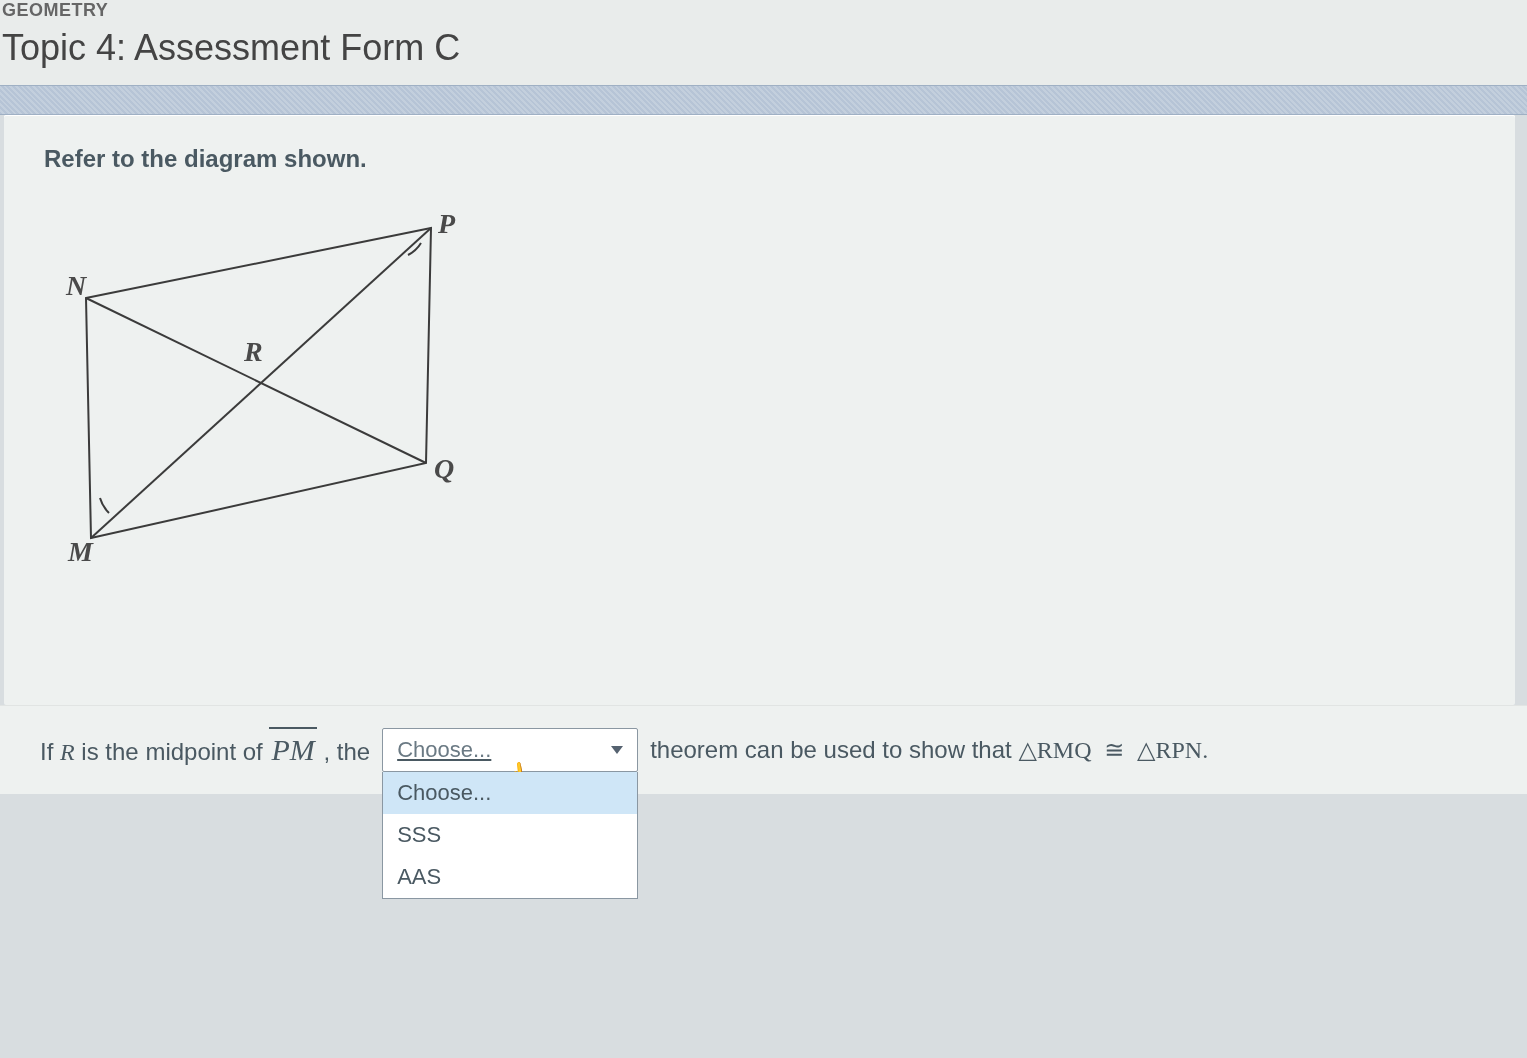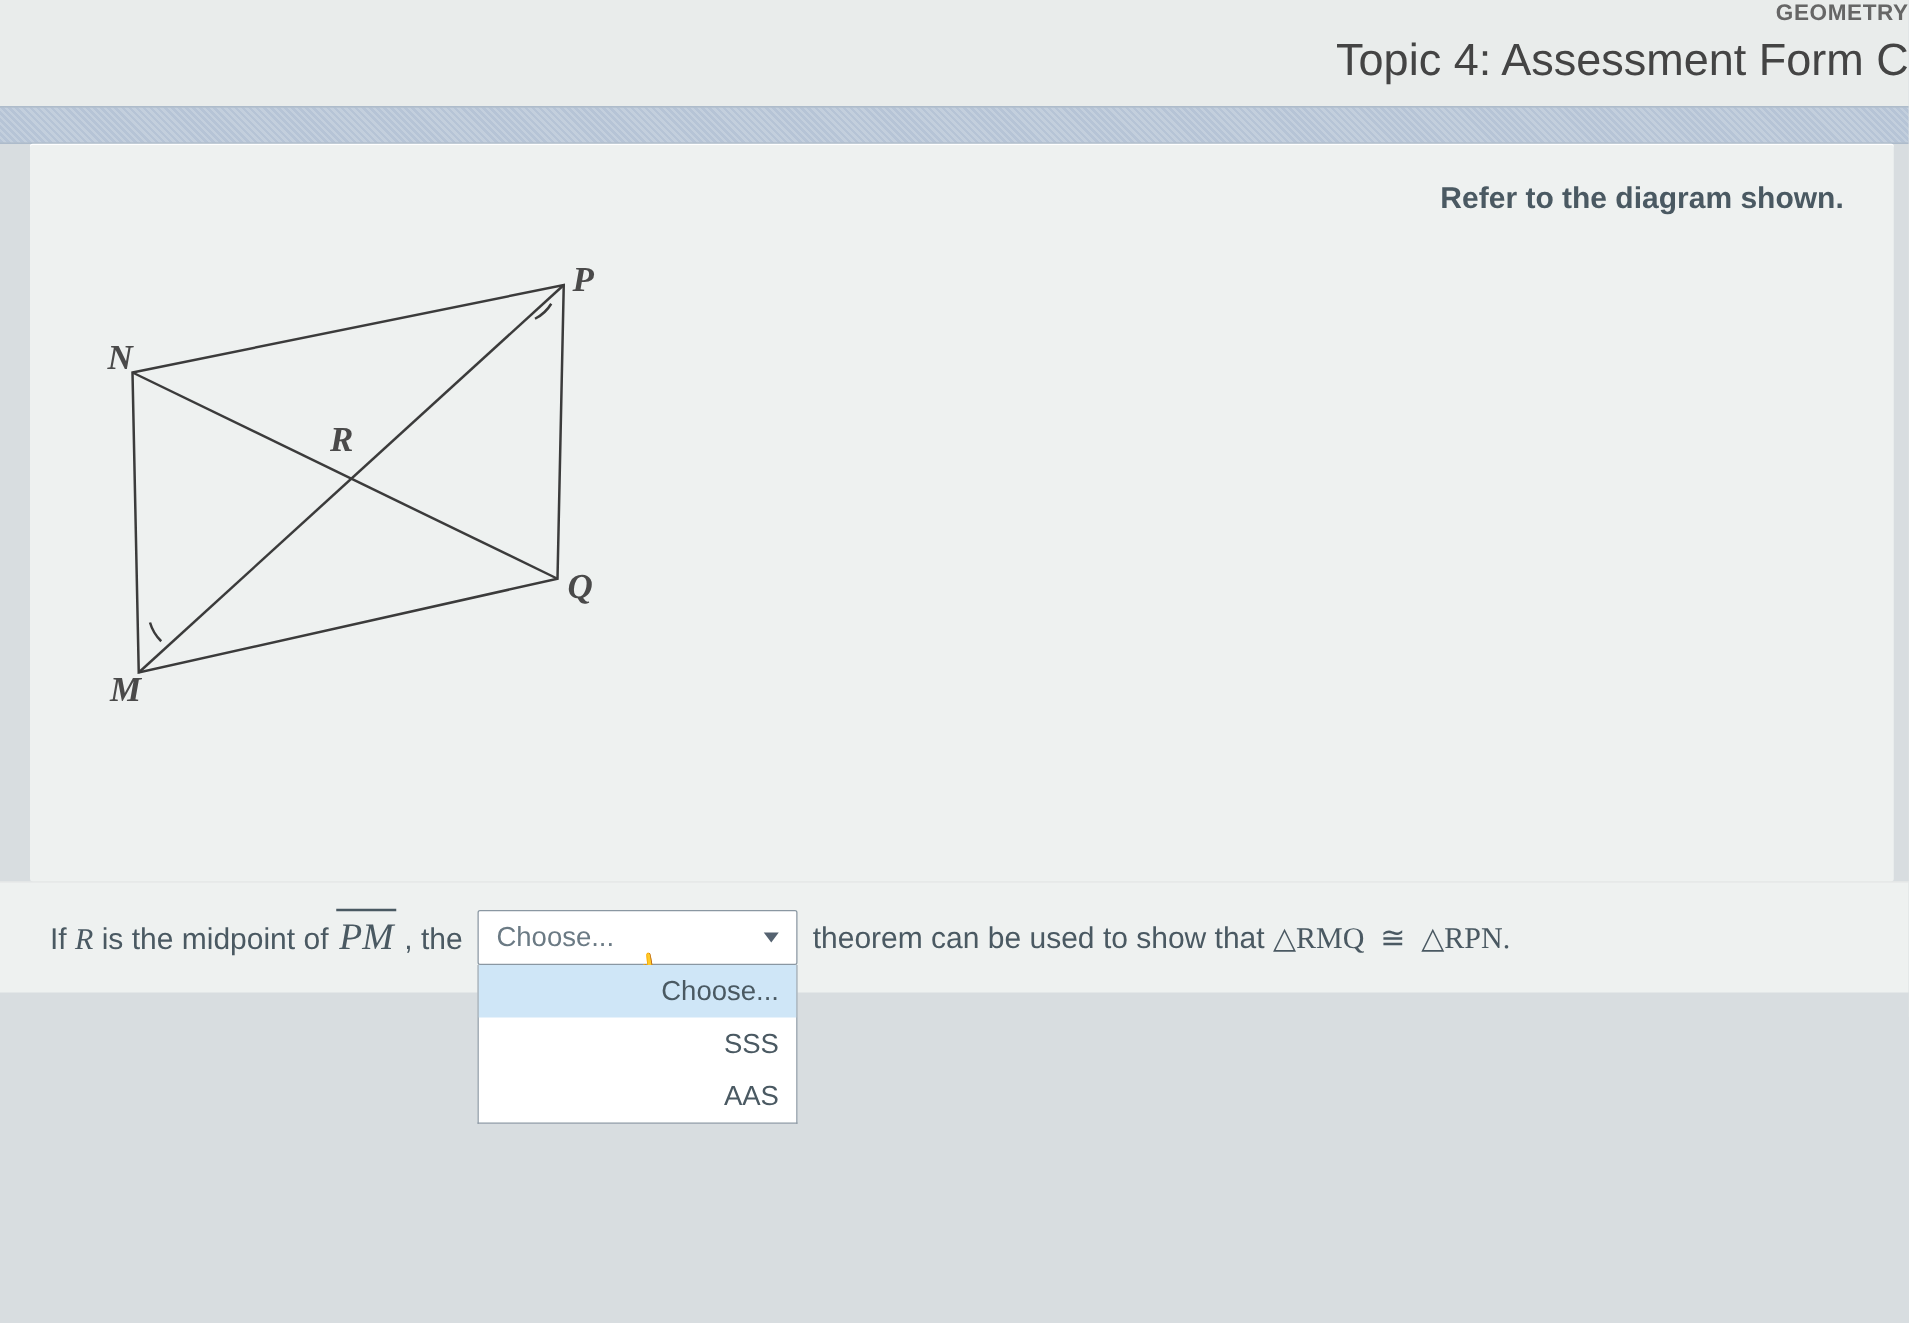--- a/index.html
+++ b/index.html
@@ -27,21 +27,21 @@
     padding: 4px 0 10px 2px;
   }
   .banner {
     height: 30px;
     background: repeating-linear-gradient(45deg, #b6c4d6 0 2px, #c3cfdd 2px 4px);
     border-top: 1px solid #9fb0c4;
     border-bottom: 1px solid #9fb0c4;
   }
   .card {
     background: #eef1f0;
-    margin: 0 12px 0 24px;
+    margin: 0 12px 0 4px;
     padding: 30px 40px 0 40px;
     border-radius: 2px;
     box-shadow: inset 0 1px 0 #fff;
     position: relative;
     height: 590px;
   }
   .prompt {
     font-size: 24px;
     font-weight: 700;
     color: #4a5962;
@@ -78,21 +78,21 @@
     font-size: 30px;
     position: relative;
     padding: 4px 2px;
   }
   .pm::before {
     content: "";
     position: absolute;
     top: -2px; left: 0; right: 0;
     height: 2px; background: #4a5962;
   }
-  .select-wrap { position: relative; }
+  .select-wrap { position: relative; text-decoration: underline; }
   .select-trigger {
     width: 256px;
     height: 44px;
     border: 1px solid #8a97a2;
     background: #fff;
     color: #6b7a84;
     font-size: 22px;
     padding: 0 14px;
     display: flex;
     align-items: center;
@@ -125,21 +125,21 @@
   .cursor-icon {
     position: absolute;
     top: 34px; left: 118px;
     font-size: 26px;
     color: #333;
     pointer-events: none;
     transform: rotate(-8deg);
   }
   .triangle { font-family: "Times New Roman", serif; }
   .cong { padding: 0 6px; }
-  .page-bg { background: #d8dde0; min-height: 1058px; text-align: right; }
+  .page-bg { background: #d8dde0; min-height: 1058px; }
 </style>
 </head>
 <body>
 
 <div class="page-bg">
 
   <div class="header-strip">
     <div class="header-sub">GEOMETRY</div>
     <div class="header-title">Topic 4: Assessment Form C</div>
   </div>

